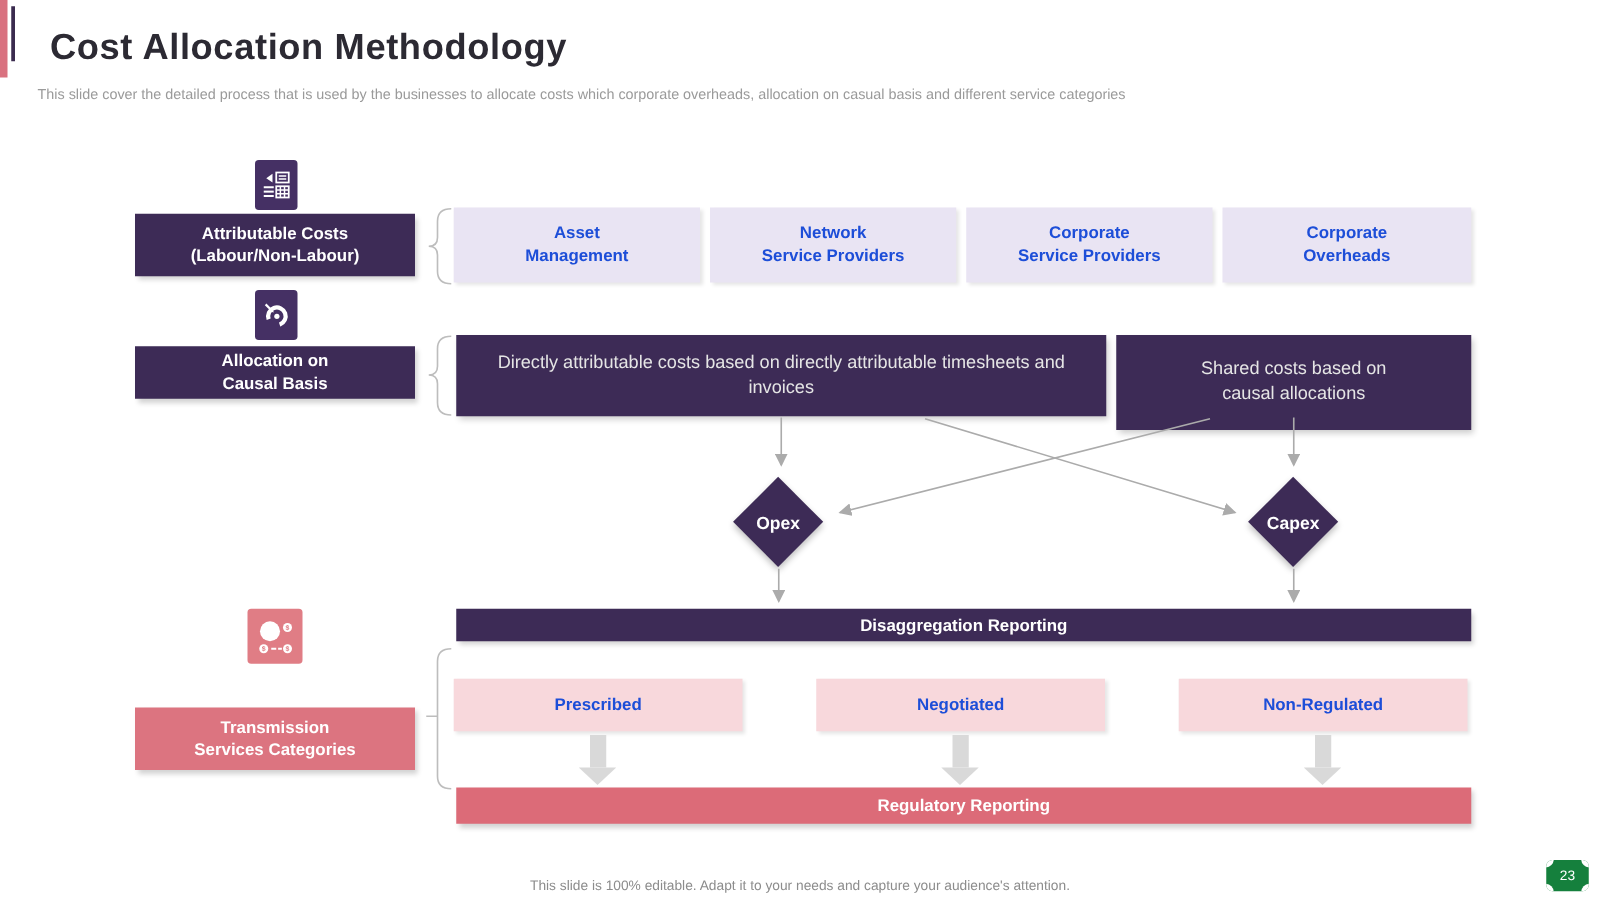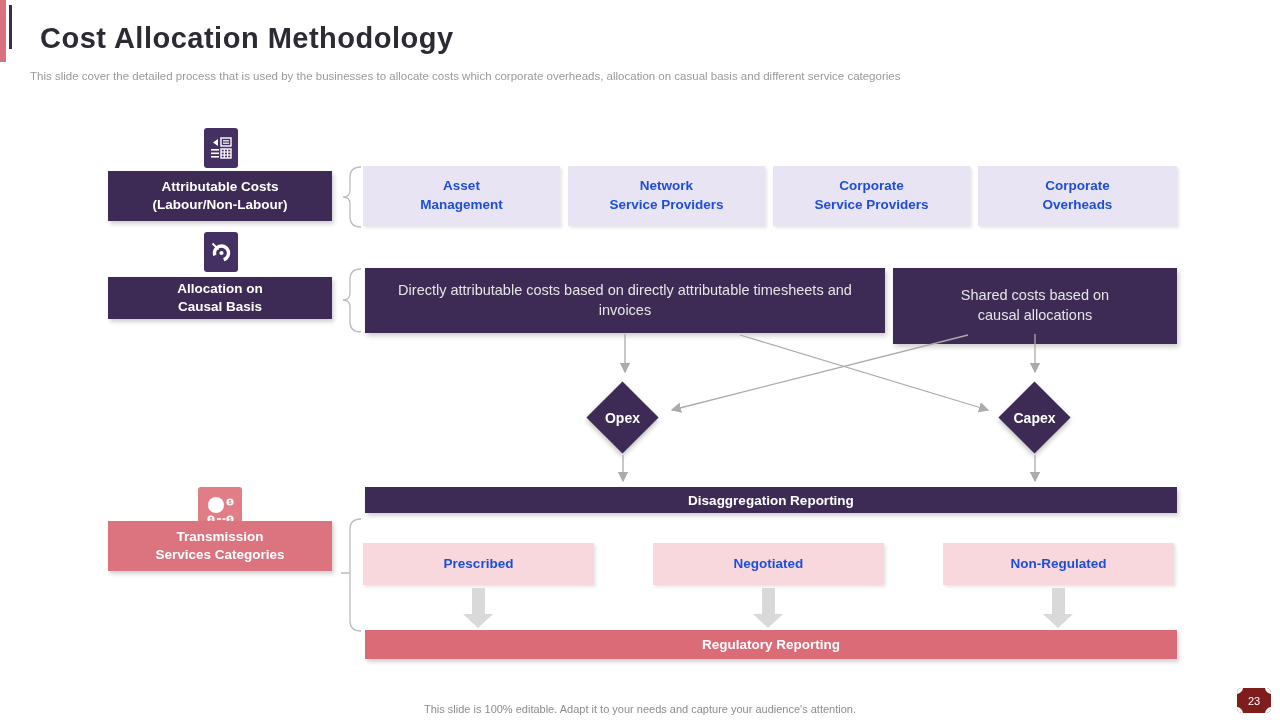--- a/index.html
+++ b/index.html
@@ -40,21 +40,21 @@
 
   
   .block-arrow { position:absolute; width:30px; top:588px; }
   .block-arrow .shaft { width:13px; height:26px; margin:0 auto; background:#d9d9d9; }
   .block-arrow .head { width:0; height:0; border-left:15px solid transparent; border-right:15px solid transparent; border-top:14px solid #d9d9d9; }
 
   svg.overlay { position:absolute; left:0; top:0; pointer-events:none; }
 
   .footer { position:absolute; left:0; right:0; top:703px; text-align:center; font-size:11px; color:#8c8c8c; }
 
-  .page-badge { position:absolute; left:1237px; top:688px; width:34px; height:25px; background:#7f1d1d; border-radius:5px; overflow:hidden; }
+  .page-badge { position:absolute; left:1237px; top:688px; width:34px; height:25px; background:#15803d; border-radius:5px; overflow:hidden; }
   .page-badge .notch { position:absolute; width:13px; height:13px; background:#ffffff; border-radius:50%; }
   .page-badge .n-tl { left:-7px; top:-7px; } .page-badge .n-tr { right:-7px; top:-7px; }
   .page-badge .n-bl { left:-7px; bottom:-7px; } .page-badge .n-br { right:-7px; bottom:-7px; }
   .page-badge .num { position:absolute; inset:0; display:flex; align-items:center; justify-content:center; color:#ffffff; font-size:11px; }
 </style>
 </head>
 <body>
 
 <div class="slide">
 
@@ -141,21 +141,21 @@
       <circle cx="6" cy="25" r="3.6" fill="#ffffff"></circle>
       <circle cx="25" cy="25" r="3.6" fill="#ffffff"></circle>
       <rect x="12" y="24.2" width="4" height="1.6" fill="#ffffff"></rect>
       <rect x="17.5" y="24.2" width="3" height="1.6" fill="#ffffff"></rect>
       <text x="25" y="9.8" font-size="5.5" text-anchor="middle" fill="#e07d85" font-weight="bold">$</text>
       <text x="6" y="26.8" font-size="5.5" text-anchor="middle" fill="#e07d85" font-weight="bold">$</text>
       <text x="25" y="26.8" font-size="5.5" text-anchor="middle" fill="#e07d85" font-weight="bold">$</text>
     </svg>
   </div>
 
-  <div class="label-box label-rose" style="top:521px; height:50px;">
+  <div class="label-box label-rose" style="top:566px; height:50px;">
     <span>Transmission</span>
     <span>Services Categories</span>
   </div>
 
   <div class="item-box item-pink" style="left:363px; top:543px; width:231px; height:42px;">
     <span>Prescribed</span>
   </div>
   <div class="item-box item-pink" style="left:653px; top:543px; width:231px; height:42px;">
     <span>Negotiated</span>
   </div>

